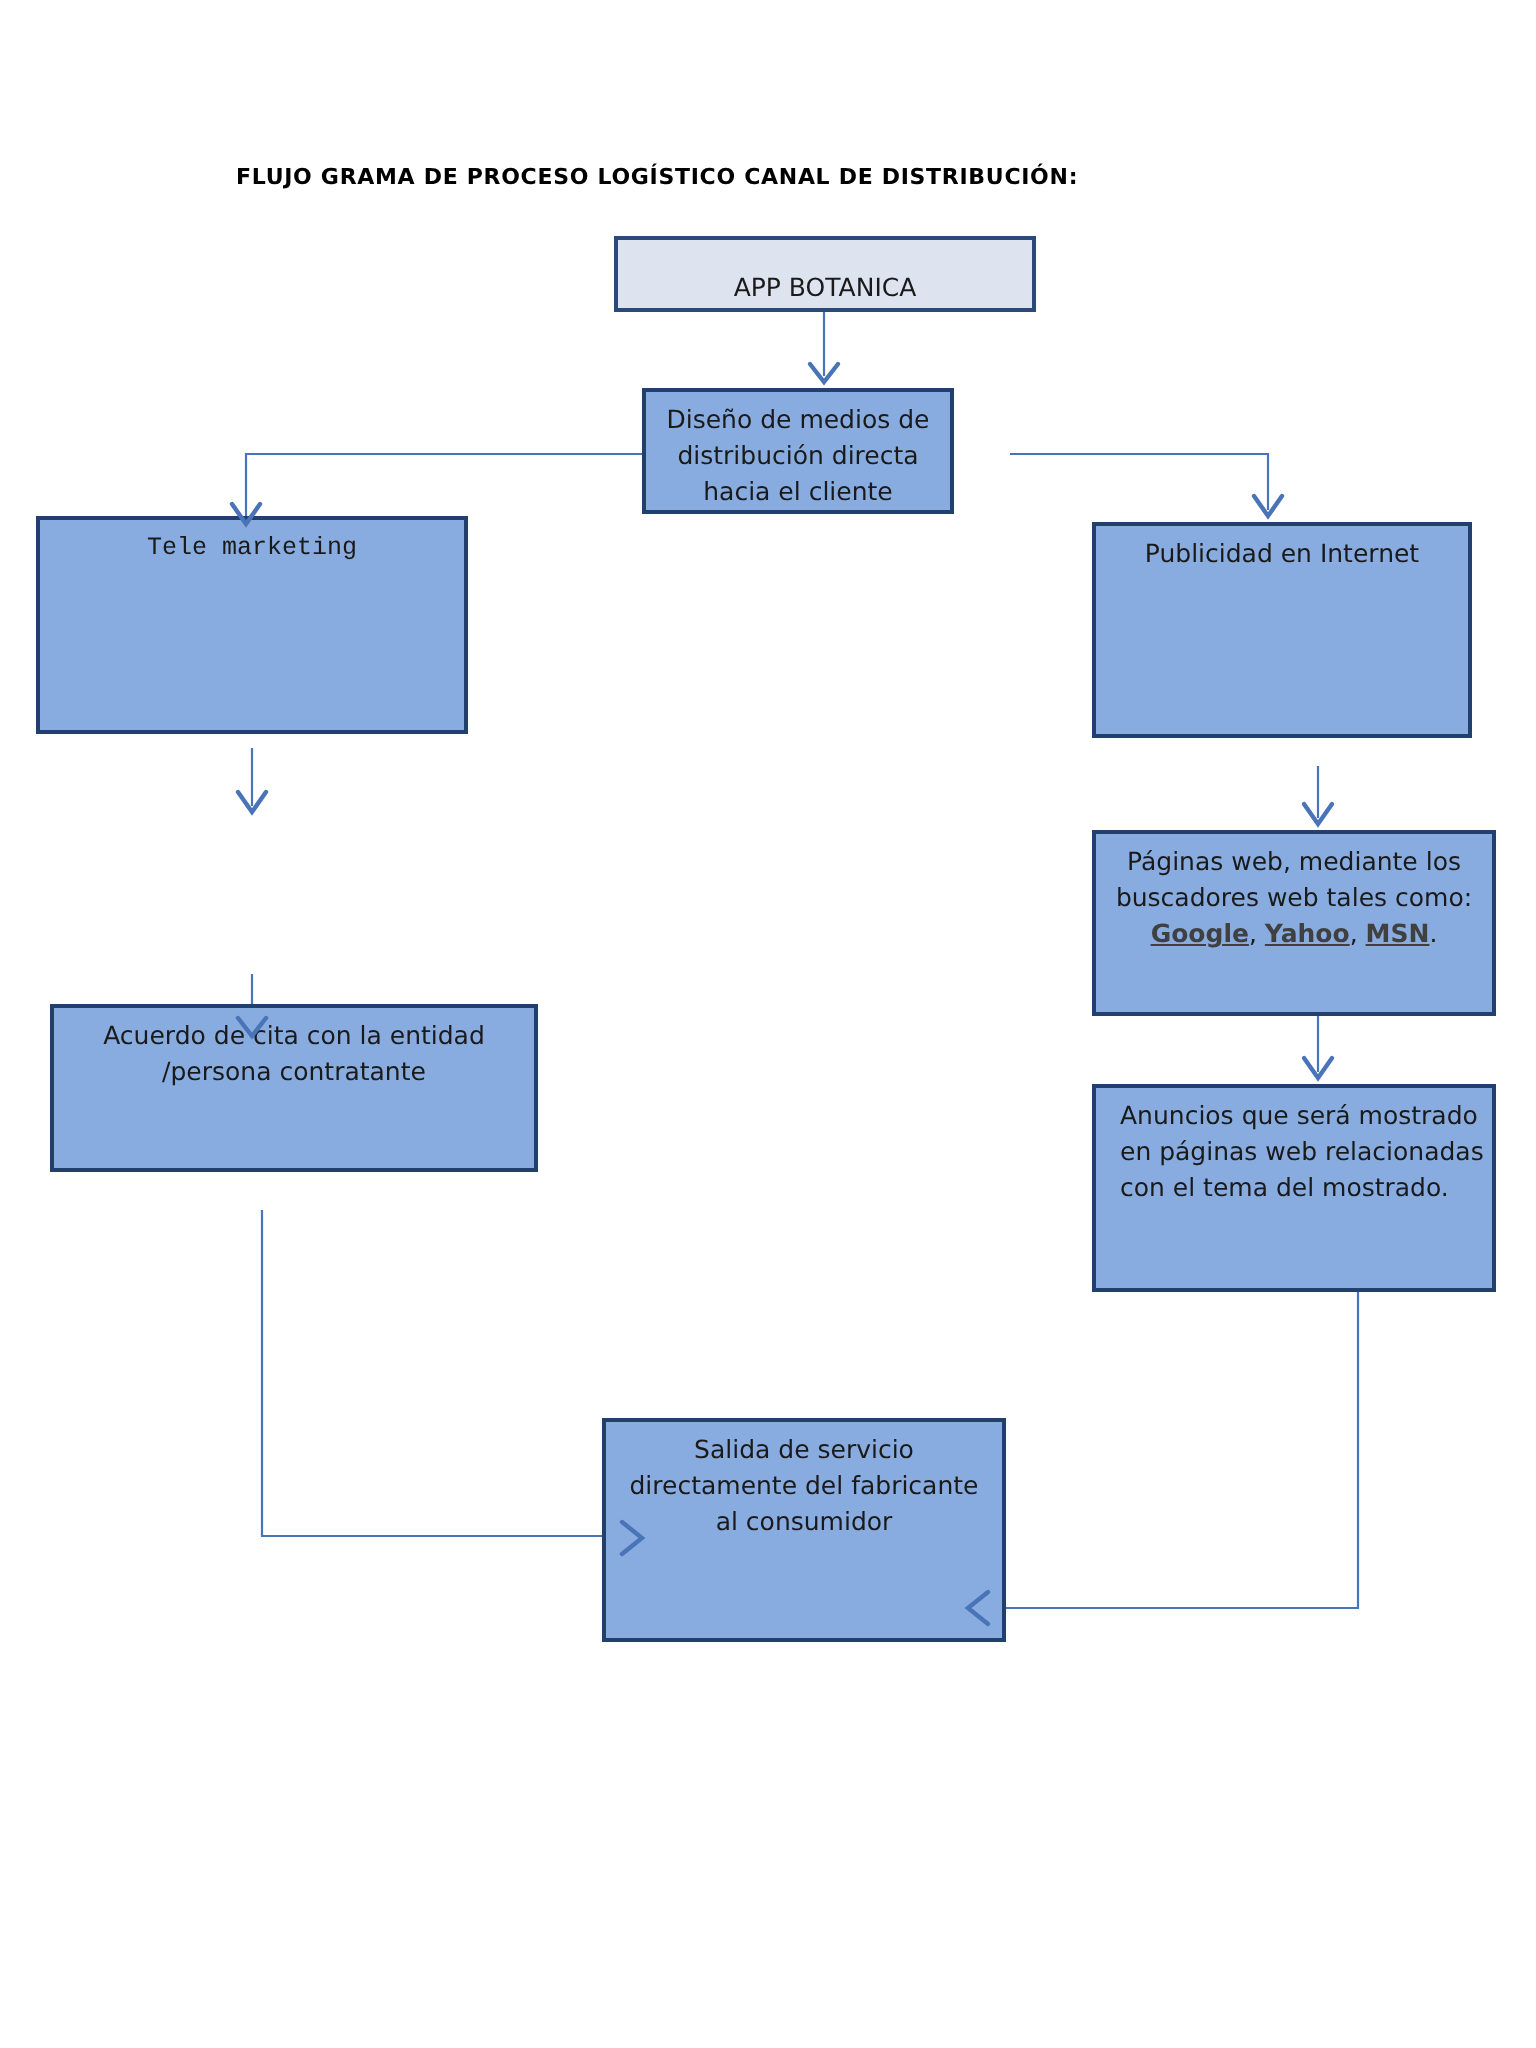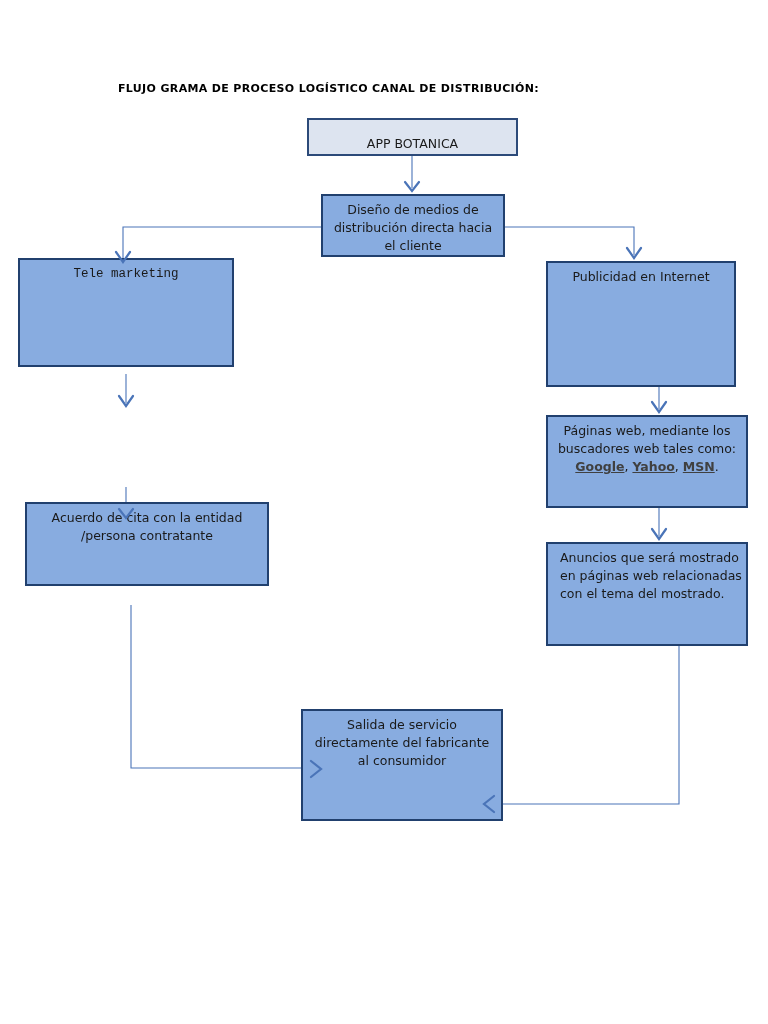--- a/index.html
+++ b/index.html
@@ -99,29 +99,29 @@
       <path d="M131,605 L131,768 L316,768"></path>
 
       <path d="M679,646 L679,804 L489,804"></path>
     </g>
   </svg>
 
   <div class="node light vcenter" style="left:307px; top:118px; width:211px; height:38px;">
     <span class="txt">APP BOTANICA</span>
   </div>
 
-  <div class="node" style="left:321px; top:194px; width:184px; height:63px;">
+  <div class="node" style="left:321px; top:194px; width:156px; height:63px;">
     <span class="txt">Diseño de medios de distribución directa hacia el cliente</span>
   </div>
 
   <div class="node" style="left:18px; top:258px; width:216px; height:109px;font-family:Liberation Mono, monospace;">
     <span class="txt">Tele marketing</span>
   </div>
 
-  <div class="node" style="left:546px; top:261px; width:190px; height:126px;">
+  <div class="node" style="left:546px; top:261px; width:190px; height:108px;">
     <span class="txt">Publicidad en Internet</span>
   </div>
 
 
   <div class="node" style="left:546px; top:415px; width:202px; height:93px;">
     <span class="txt">Páginas web, mediante los buscadores web tales como:</span>
     <span class="txt">
       <a class="link" href="#">Google</a><span>, </span><a class="link" href="#">Yahoo</a><span>, </span><a class="link" href="#">MSN</a><span>.</span>
     </span>
   </div>

